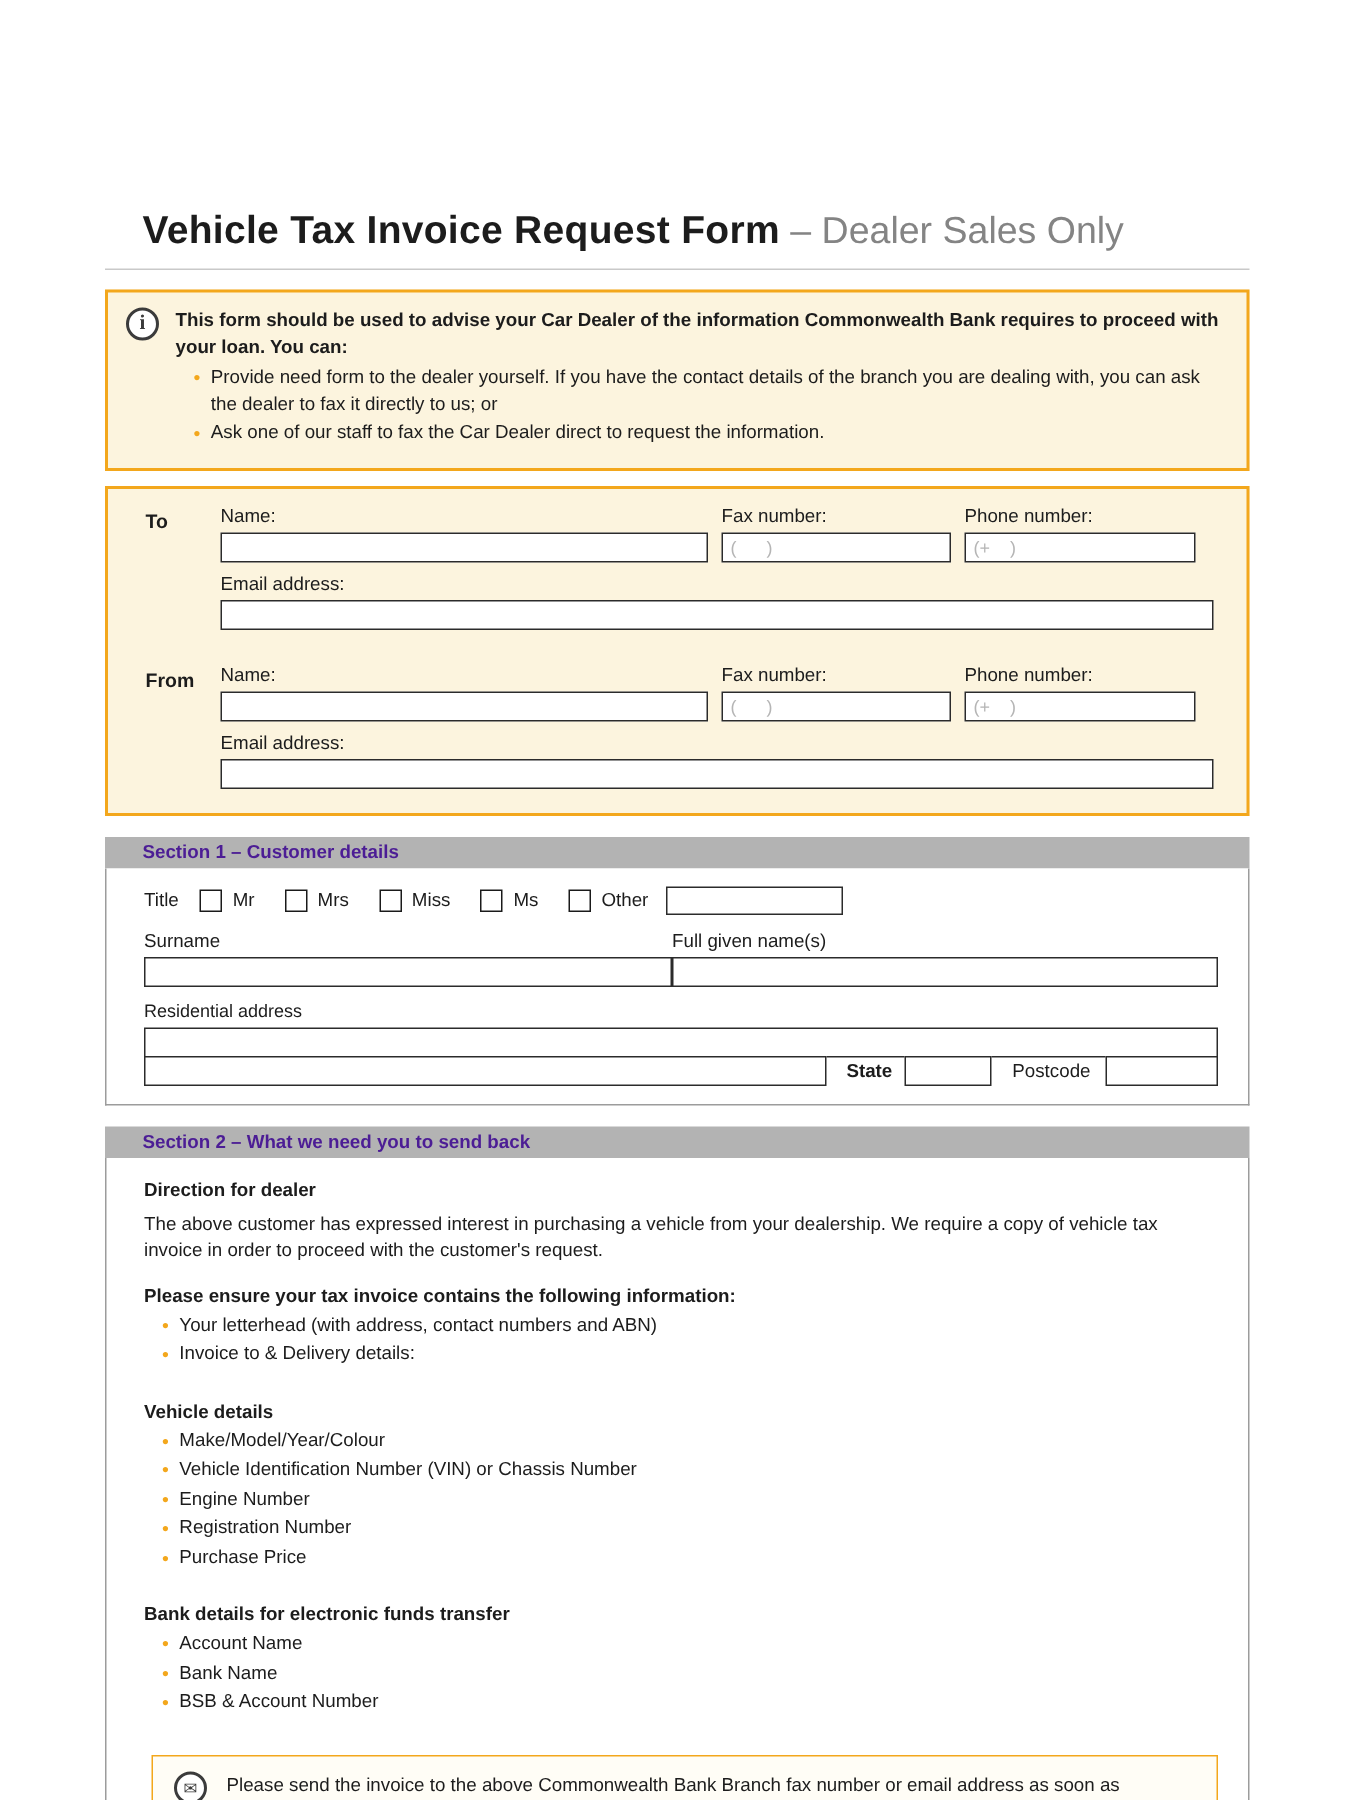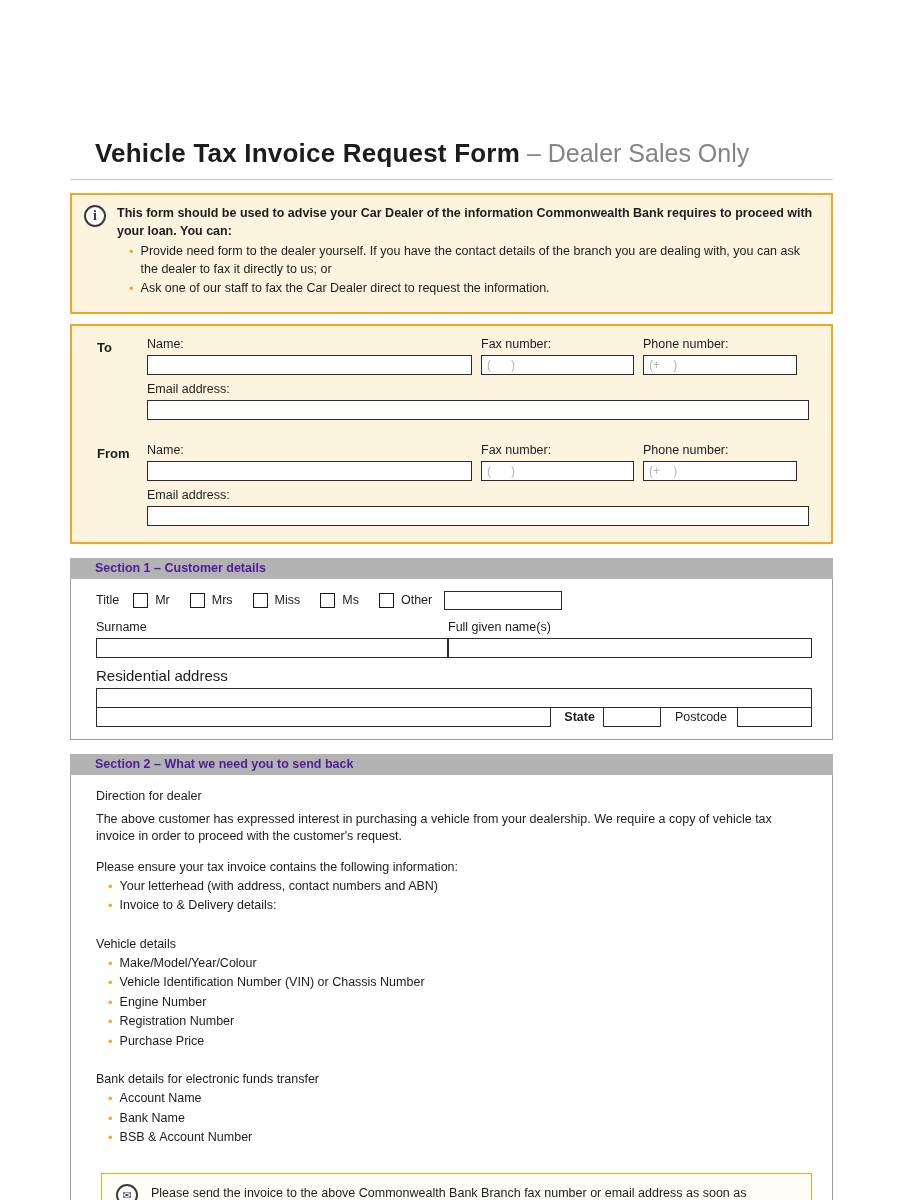--- a/index.html
+++ b/index.html
@@ -74,32 +74,32 @@
   .title-row { display: flex; align-items: center; font-size: 12.5px; }
   .title-row .lbl { margin-right: 14px; }
   .cb-pair { display: flex; align-items: center; margin-right: 20px; }
   .checkbox {
     width: 15px; height: 15px; border: 1.5px solid #1a1a1a;
     background: #fff; display: inline-block; margin-right: 7px; cursor: pointer;
   }
   .other-input { width: 118px; height: 19px; margin-left: 8px; }
   .names-row { display: grid; grid-template-columns: 352px 1fr; margin-top: 10px; }
   .names-row .field-label { margin-top: 0; }
-  .addr-label { font-size: 15px; margin: 9px 0 4px; }
+  .addr-label { font-size: 12px; margin: 9px 0 4px; }
   .addr-row2 { display: flex; align-items: center; margin-top: -1px; font-size: 12.5px; }
   .addr2 { flex: 1; }
   .state-lbl { margin: 0 8px 0 13px; font-weight: bold; }
   .state-in { width: 58px; }
   .post-lbl { margin: 0 10px 0 14px; }
   .post-in { width: 75px; }
   .sec1-body { padding-bottom: 12px; }
 
   
   .sec2-body { padding-bottom: 26px; }
-  .b-head { font-size: 12.5px; font-weight: normal; margin: 2px 0 4px; }
+  .b-head { font-size: 12.5px; font-weight: bold; margin: 2px 0 4px; }
   .para { font-size: 12.5px; line-height: 1.4; margin: 8px 0 14px; }
   .blist { margin: 2px 0; font-size: 12.5px; line-height: 1.4; }
   .gap-lg { margin-top: 22px; }
   .note-box {
     margin: 26px 0 0 5px;
     border: 1.5px solid var(--accent, #F3A71C);
     background: #fffdf6;
     padding: 10px 14px;
     display: flex; gap: 13px; align-items: flex-start;
   }

